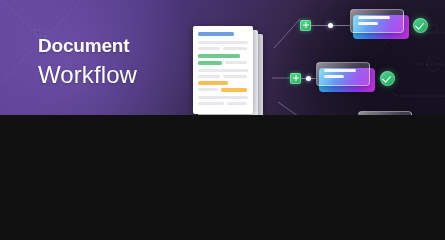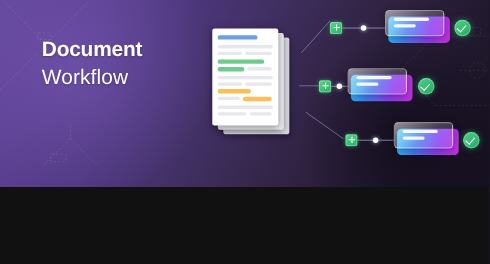--- a/index.html
+++ b/index.html
@@ -1,20 +1,20 @@
 <!DOCTYPE html>
 <html><head>
 <meta charset="utf-8">
 <style>
   html,body{margin:0;padding:0;background:#111;}
   *{box-sizing:border-box;}
 
   #banner{
     position:relative;
-    width:445px;height:170px;
+    width:445px;height:115px;
     overflow:hidden;
     font-family:"Liberation Sans", sans-serif;
     background:#2a2140;
   }
 
   
   .bg-base{
     position:absolute;inset:0;
     background:linear-gradient(118deg,
        #63479c 0%,
@@ -41,21 +41,21 @@
   .wire{position:absolute;inset:0;pointer-events:none;}
 
   
   .copy{
     position:absolute;left:38px;top:34px;
     color:#ffffff;
     line-height:1.30;
     text-shadow:0 1px 2px rgba(0,0,0,.25);
   }
   .copy .l1{font-size:19px;font-weight:700;letter-spacing:-.2px;display:block;}
-  .copy .l2,.copy .l3{font-size:19px;font-weight:300;letter-spacing:.1px;display:block;}
+  .copy .l2,.copy .l3{font-size:24px;font-weight:300;letter-spacing:.1px;display:block;}
 
   
   .docstack{position:absolute;left:193px;top:26px;width:72px;height:96px;}
   .page{
     position:absolute;background:#ffffff;border-radius:2px;
     box-shadow:0 2px 6px rgba(0,0,0,.35);
   }
   .page.p3{left:10px;top:8px;width:60px;height:88px;background:#d8d8e0;}
   .page.p2{left:5px; top:4px;width:60px;height:88px;background:#ececf2;}
   .page.p1{left:0px; top:0px;width:60px;height:88px;background:#ffffff;

